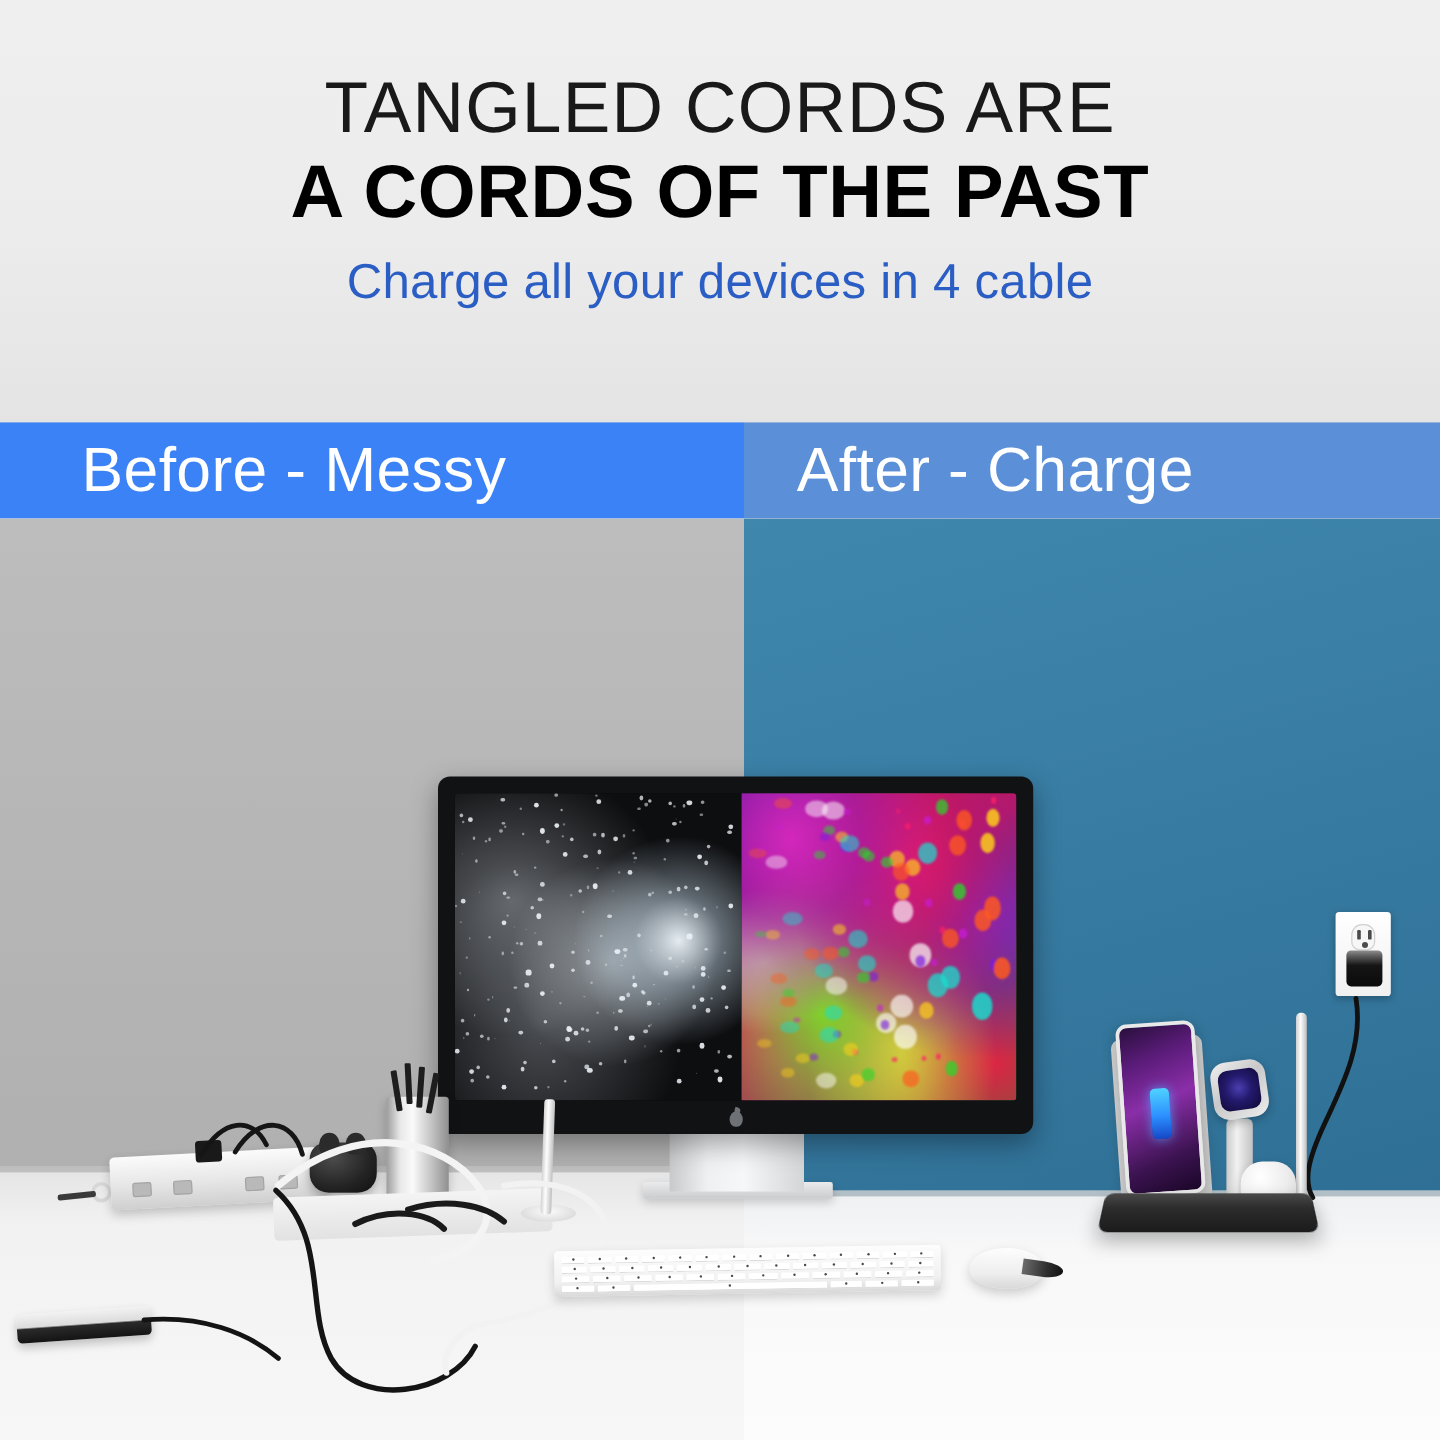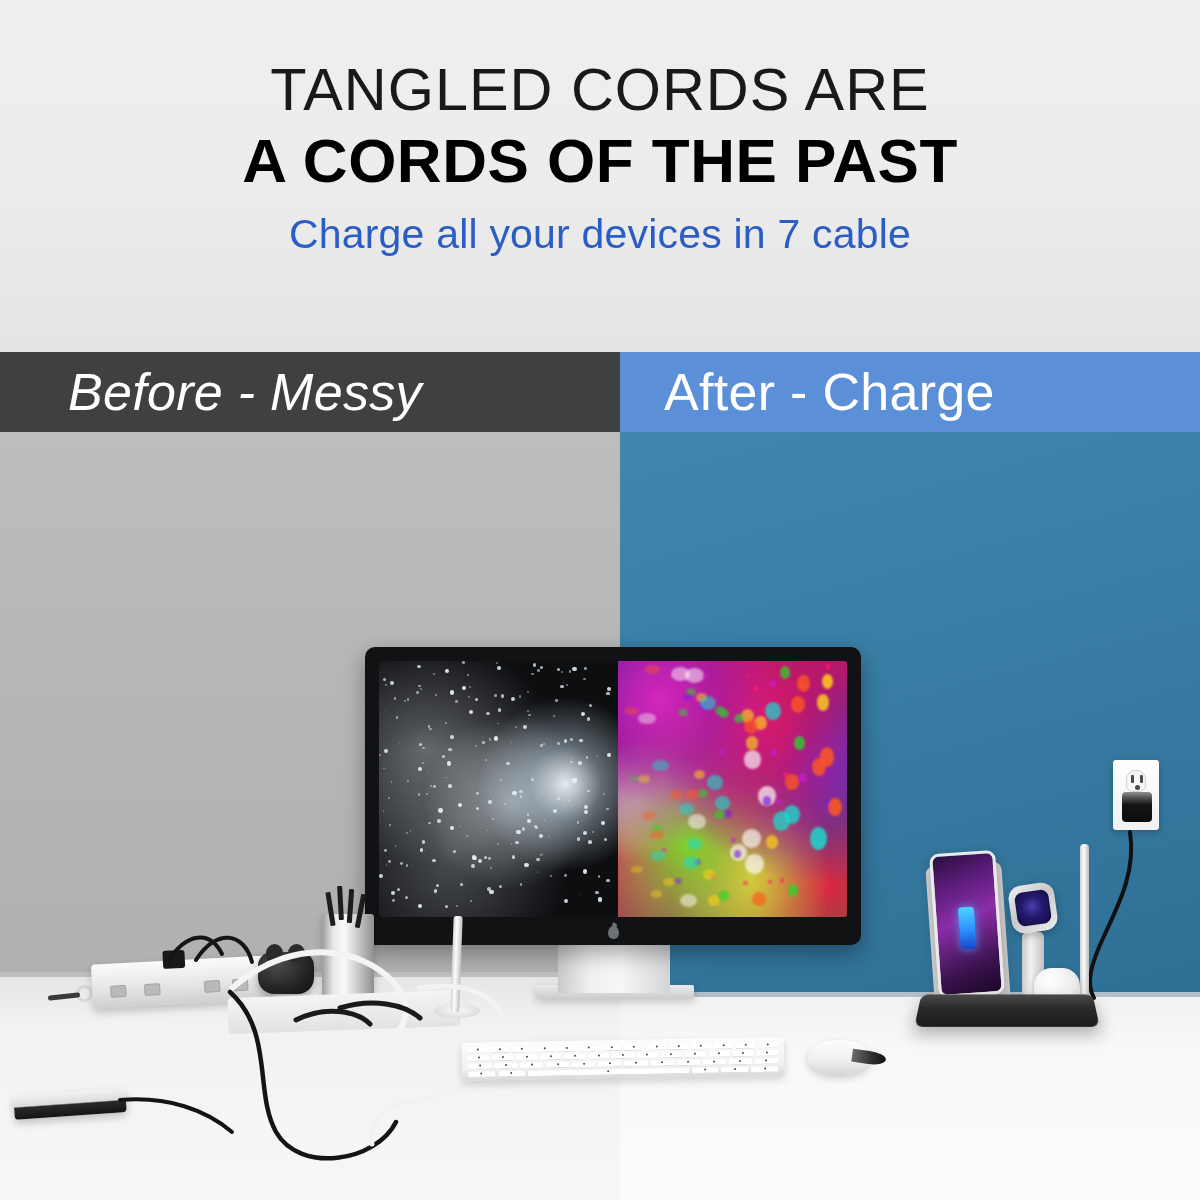--- a/index.html
+++ b/index.html
@@ -44,23 +44,22 @@
   .banner-row {
     position: absolute; left: 0; top: 352px; width: 1200px; height: 80px;
     display: flex;
   }
   .banner {
     height: 80px; display: flex; align-items: center;
     font-size: 52px; color: #ffffff; font-weight: 400;
     white-space: nowrap; letter-spacing: 0.3px;
   }
   .banner-before {
-    width: 620px; background: #404040; justify-content: flex-start;
+    width: 620px; background: #3b82f6; justify-content: flex-start;
     padding-left: 68px;
-    font-style: italic;
   }
   .banner-after {
     width: 580px; background: #5b90d8; justify-content: flex-start;
     padding-left: 44px;
   }
 
   
   .scene {
     position: absolute; left: 0; top: 432px; width: 1200px; height: 768px;
     overflow: hidden;
@@ -337,21 +336,21 @@
   }
 </style>
 </head>
 <body>
 
 <div id="page">
 
   <div class="header">
     <div class="title-1">TANGLED CORDS ARE</div>
     <div class="title-2">A CORDS OF THE PAST</div>
-    <div class="subtitle">Charge all your devices in 7 cable</div>
+    <div class="subtitle">Charge all your devices in 4 cable</div>
   </div>
 
   <div class="banner-row">
     <div class="banner banner-before">Before - Messy</div>
     <div class="banner banner-after">After - Charge</div>
   </div>
 
   <div class="scene">
 
     <div class="wall-left"></div>

